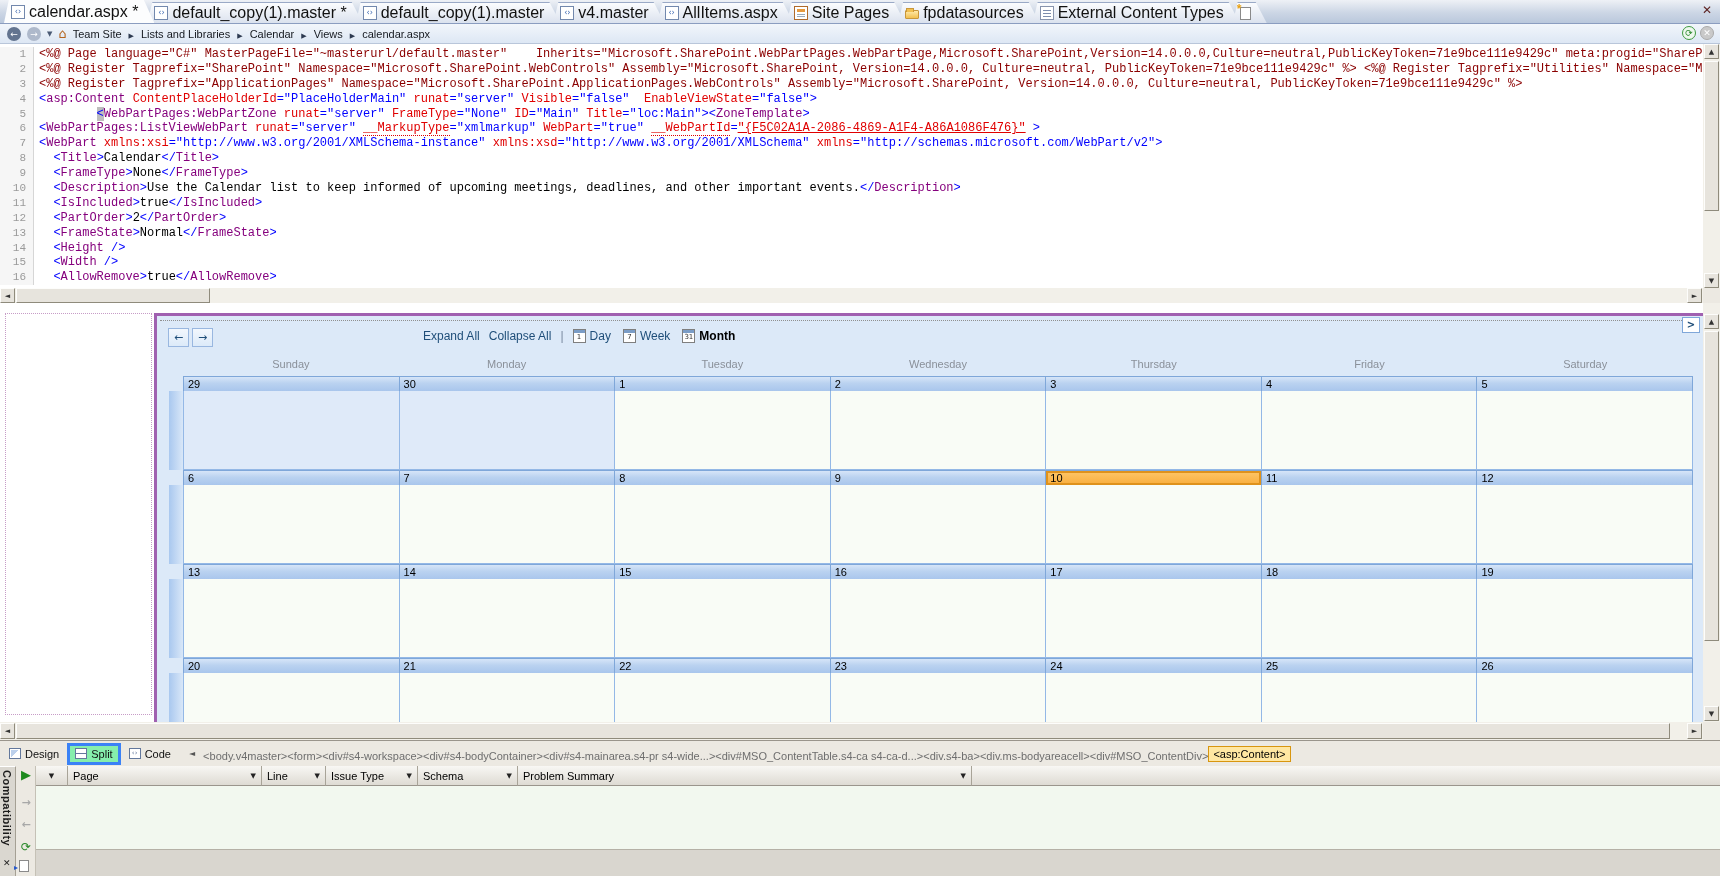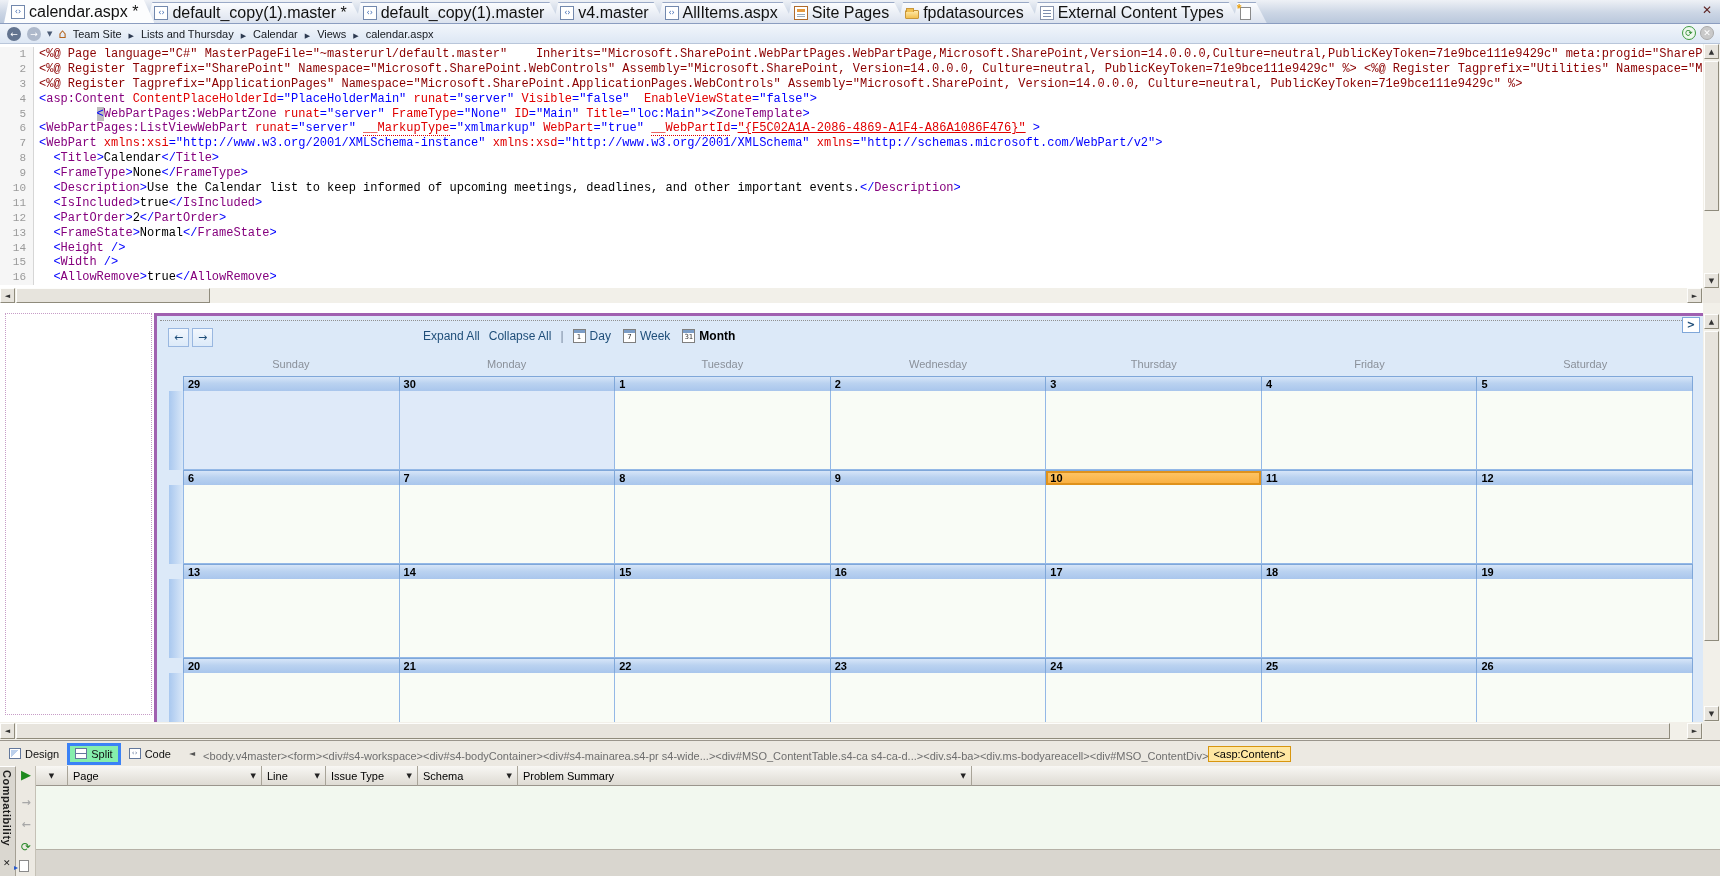--- a/index.html
+++ b/index.html
@@ -72,21 +72,21 @@
   .cal-pipe{color:#7a8aa0}
   .calview{display:flex;align-items:center;gap:4px;color:#1f4e79}
   .calview.active .cvl{color:#000;font-weight:bold}
   .cal-icon{width:13px;height:14px;border:1px solid #7f7f7f;background:linear-gradient(#7a9cc6 0 3px,#fff 3px);font-size:7px;color:#333;display:flex;align-items:flex-end;justify-content:center;padding-bottom:1px;font-family:"DejaVu Sans",sans-serif}
   .daynames{position:absolute;left:12px;right:10px;top:42px;height:16px;display:flex}
   .daynames .gut{width:14px;flex:none}
   .dayname{flex:1;text-align:center;color:#8a9099;font-size:11px}
   .weeks{position:absolute;left:12px;right:10px;top:60px}
   .wk-head{display:flex;height:15px}
   .wk-head .gut{width:14px;flex:none}
-  .dh{flex:1;background:linear-gradient(#d6e5f8,#bad2f0 45%,#a9c6ec);border-right:1px solid #7fa7d9;border-top:1px solid #7fa7d9;font-size:11px;font-weight:bold;color:#000;padding:1px 0 0 4px}
+  .dh{flex:1;background:linear-gradient(#d6e5f8,#bad2f0 45%,#a9c6ec);border-right:1px solid #7fa7d9;border-top:1px solid #7fa7d9;font-size:11px;font-weight:normal;color:#000;padding:1px 0 0 4px}
   .dh:nth-child(2){border-left:1px solid #7fa7d9}
   .dh.today{background:linear-gradient(#fdc76b,#f9ad3c);box-shadow:inset 0 0 0 2px #df921c}
   .wk-body{display:flex;height:79px}
   .wk-body .gut{width:14px;flex:none;background:linear-gradient(90deg,#a9c8ef,#d9e7f8)}
   .dc{flex:1;background:#f9fcf6;border-right:1px solid #94b8e6;border-bottom:1px solid #94b8e6}
   .dc:nth-child(2){border-left:1px solid #94b8e6}
   .dc.out{background:#dfeaf9}
   .wp-menu-btn{position:absolute;top:1px;right:3px;width:18px;height:16px;background:#fff;border:1px solid #7fa7d9;color:#1f4e79;font-size:10px;font-weight:bold;text-align:center;line-height:14px;font-family:"DejaVu Sans",sans-serif}
 
   
@@ -170,21 +170,21 @@
   </div>
 
   <div class="crumbbar">
     <span class="nav-circle">←</span>
     <span class="nav-circle fwd">→</span>
     <span class="tiny-caret">▼</span>
     <span class="home-icon">⌂</span>
     <span id="crumbs">
         <span class="crumb">Team Site</span>
         <span class="crumb-sep">▶</span>
-        <span class="crumb">Lists and Thursday</span>
+        <span class="crumb">Lists and Libraries</span>
         <span class="crumb-sep">▶</span>
         <span class="crumb">Calendar</span>
         <span class="crumb-sep">▶</span>
         <span class="crumb">Views</span>
         <span class="crumb-sep">▶</span>
         <span class="crumb">calendar.aspx</span>
       </span>
     <span class="crumb-right">
       <span class="circle-ico refresh-ico">⟳</span>
       <span class="circle-ico gray-x-ico">✕</span>

